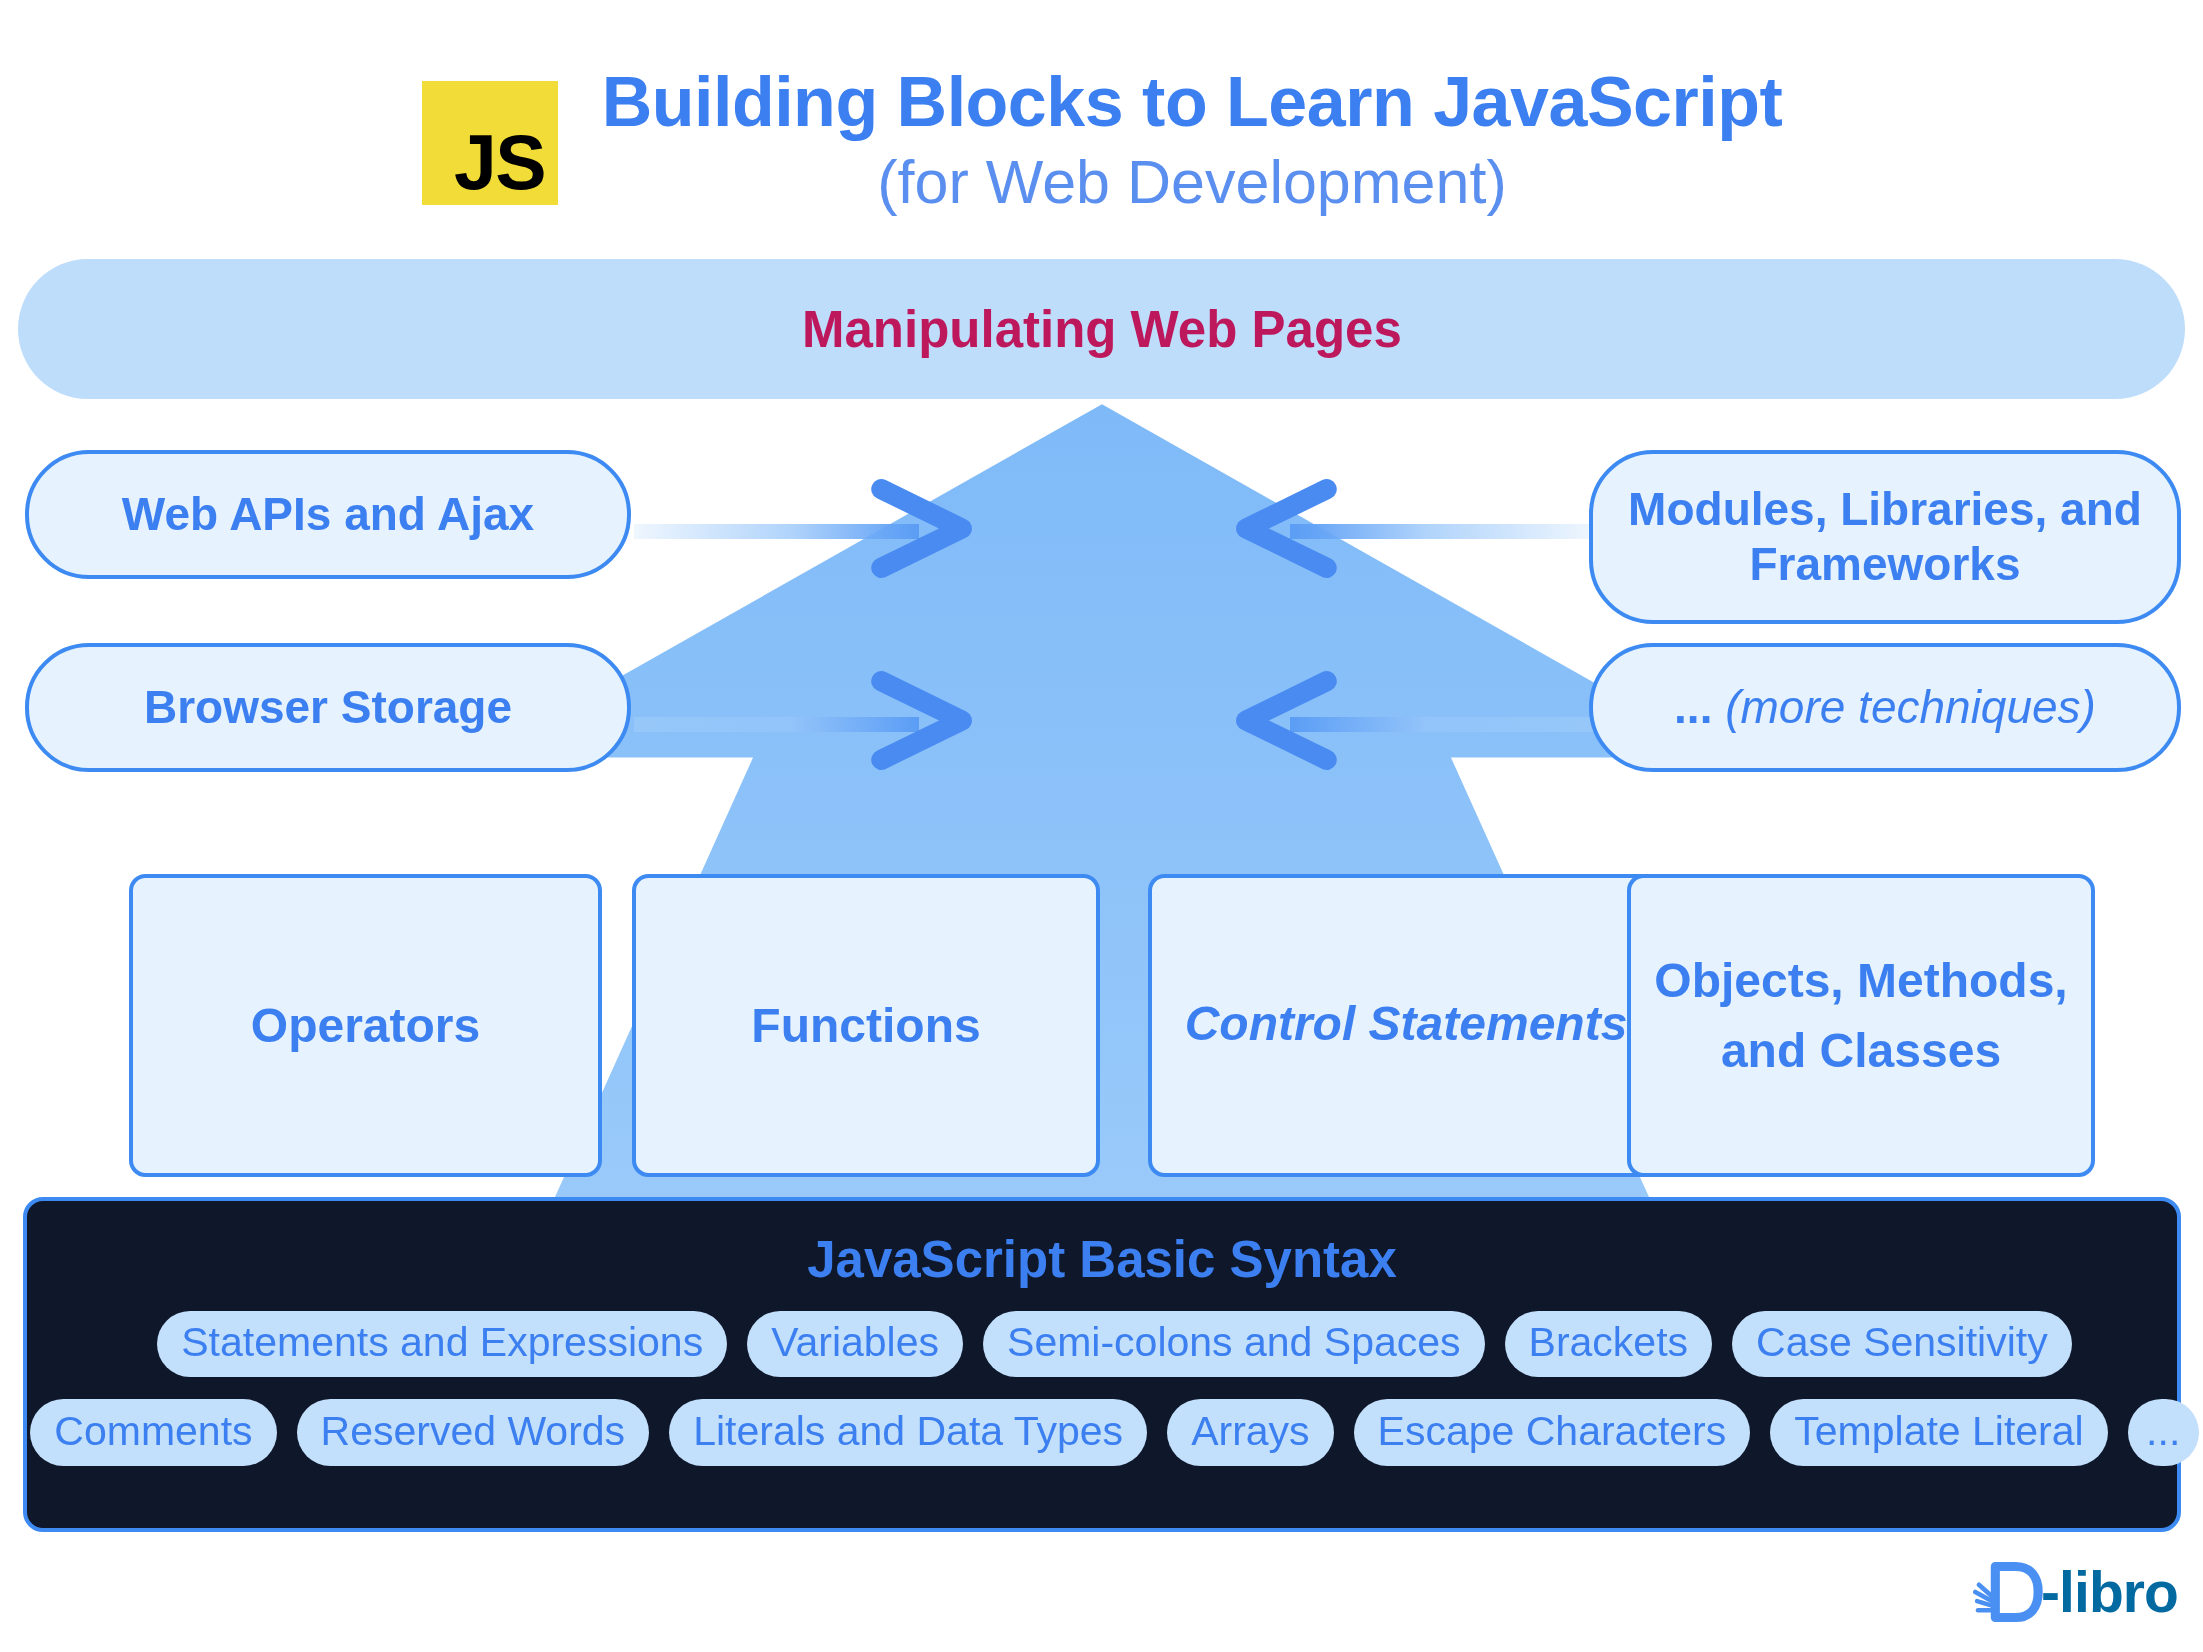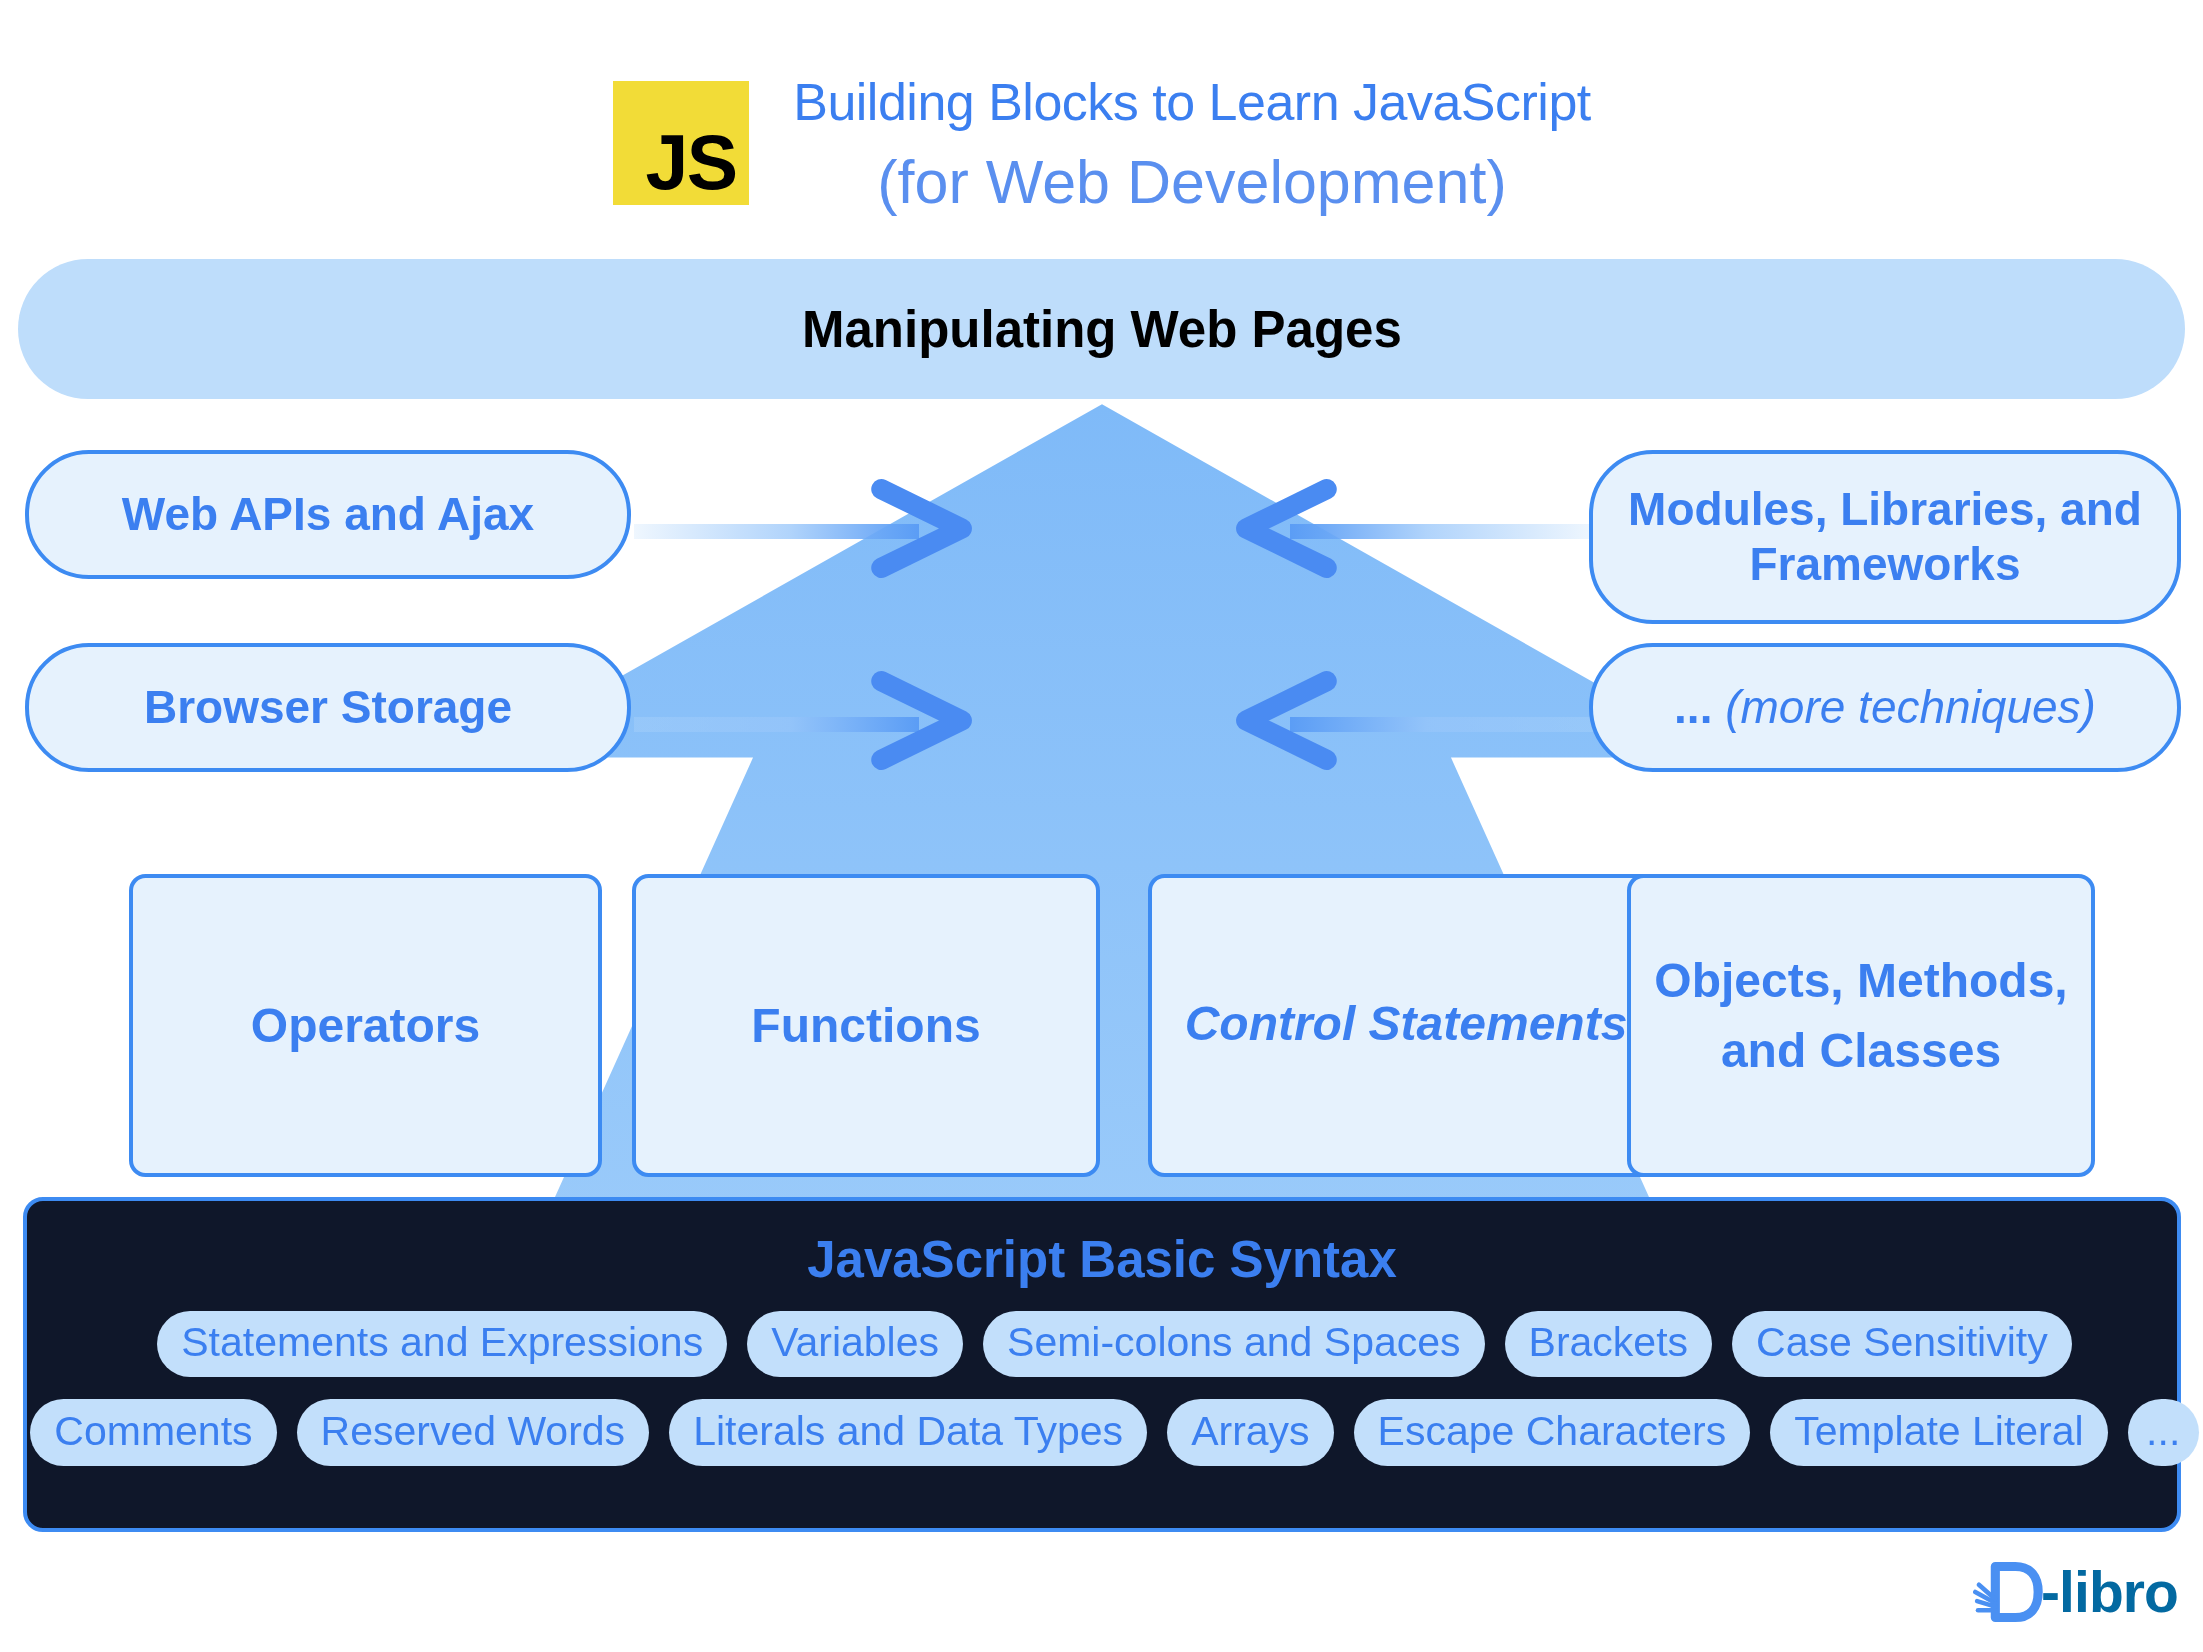--- a/index.html
+++ b/index.html
@@ -52,23 +52,23 @@
     line-height: 77px;
     color: #000000;
     letter-spacing: -1.8px;
   }
   #title-block {
     display: flex;
     flex-direction: column;
     align-items: center;
   }
   #main-title {
-    font-size: 52px;
+    font-size: 70px;
     line-height: 84px;
-    font-weight: normal;
+    font-weight: bold;
     color: #3B7FF0;
     white-space: nowrap;
     letter-spacing: -0.5px;
   }
   #sub-title {
     font-size: 61px;
     line-height: 77px;
     font-weight: normal;
     color: #5A8FEF;
     white-space: nowrap;
@@ -94,21 +94,21 @@
     background: #BEDDFB;
     border-radius: 70px;
     z-index: 3;
     display: flex;
     align-items: center;
     justify-content: center;
   }
   #banner-label {
     font-size: 51px;
     font-weight: bold;
-    color: #000000;
+    color: #be185d;
     letter-spacing: 0px;
   }
 
   
   .connector {
     position: absolute;
     height: 14.7px;
     z-index: 2;
   }
   .connector.left {

